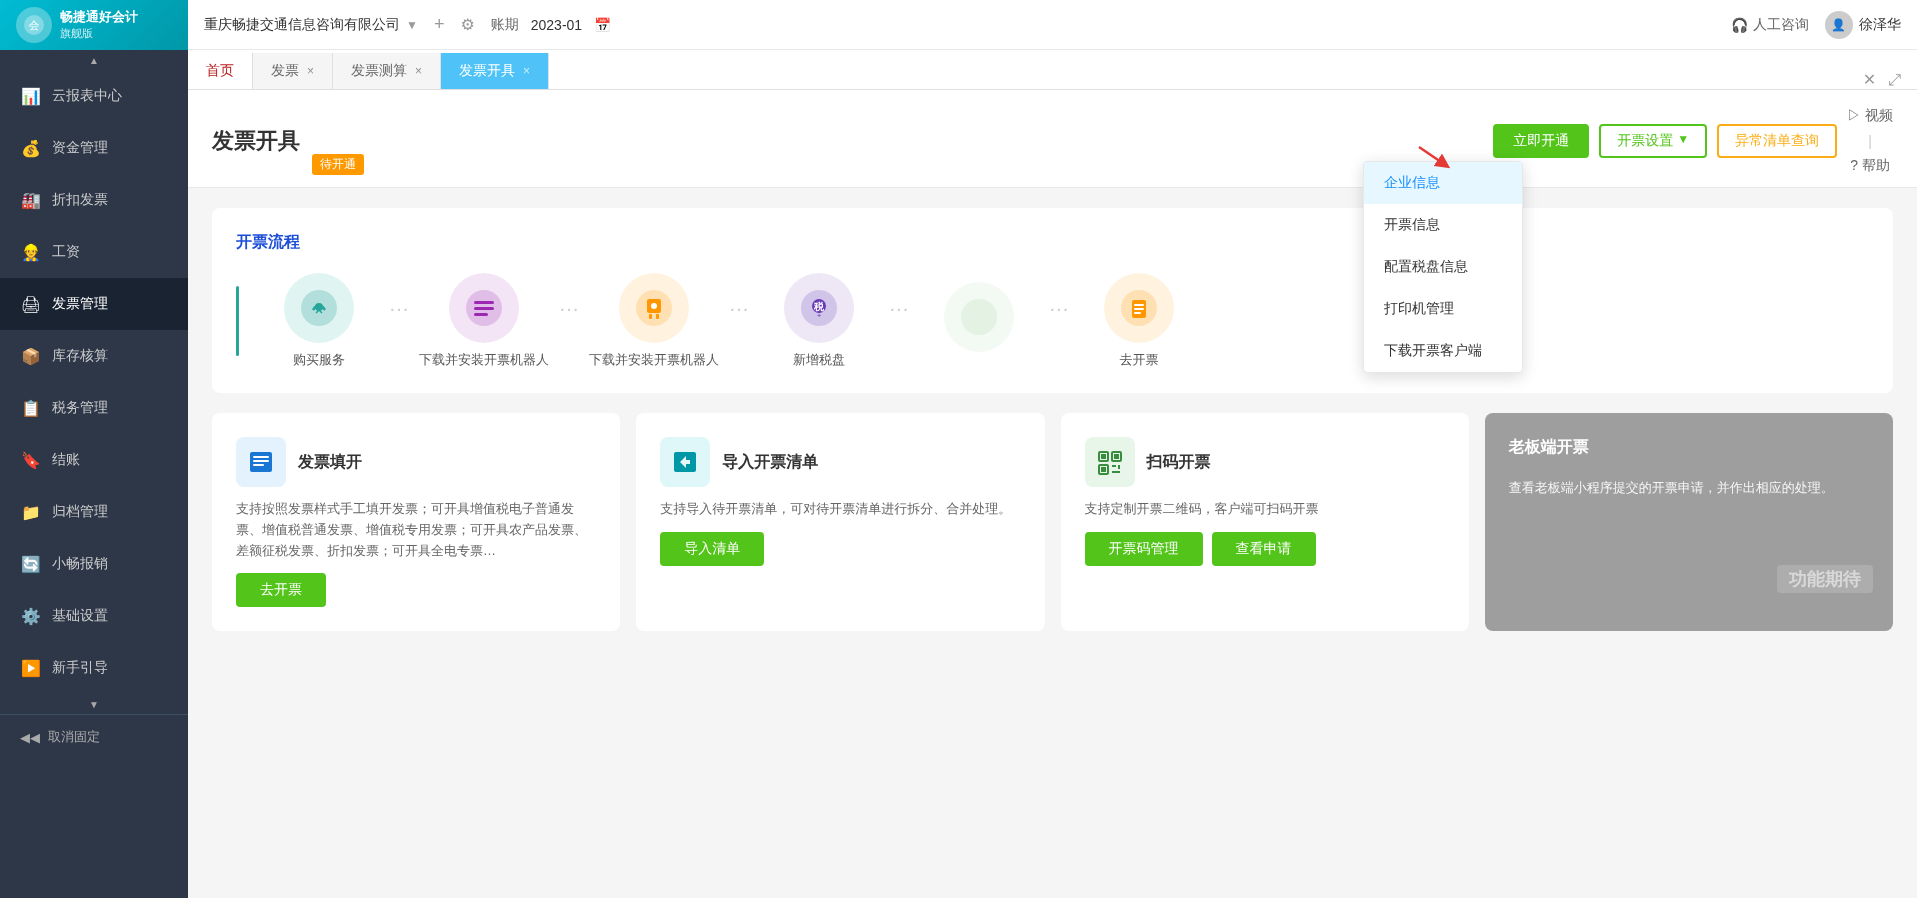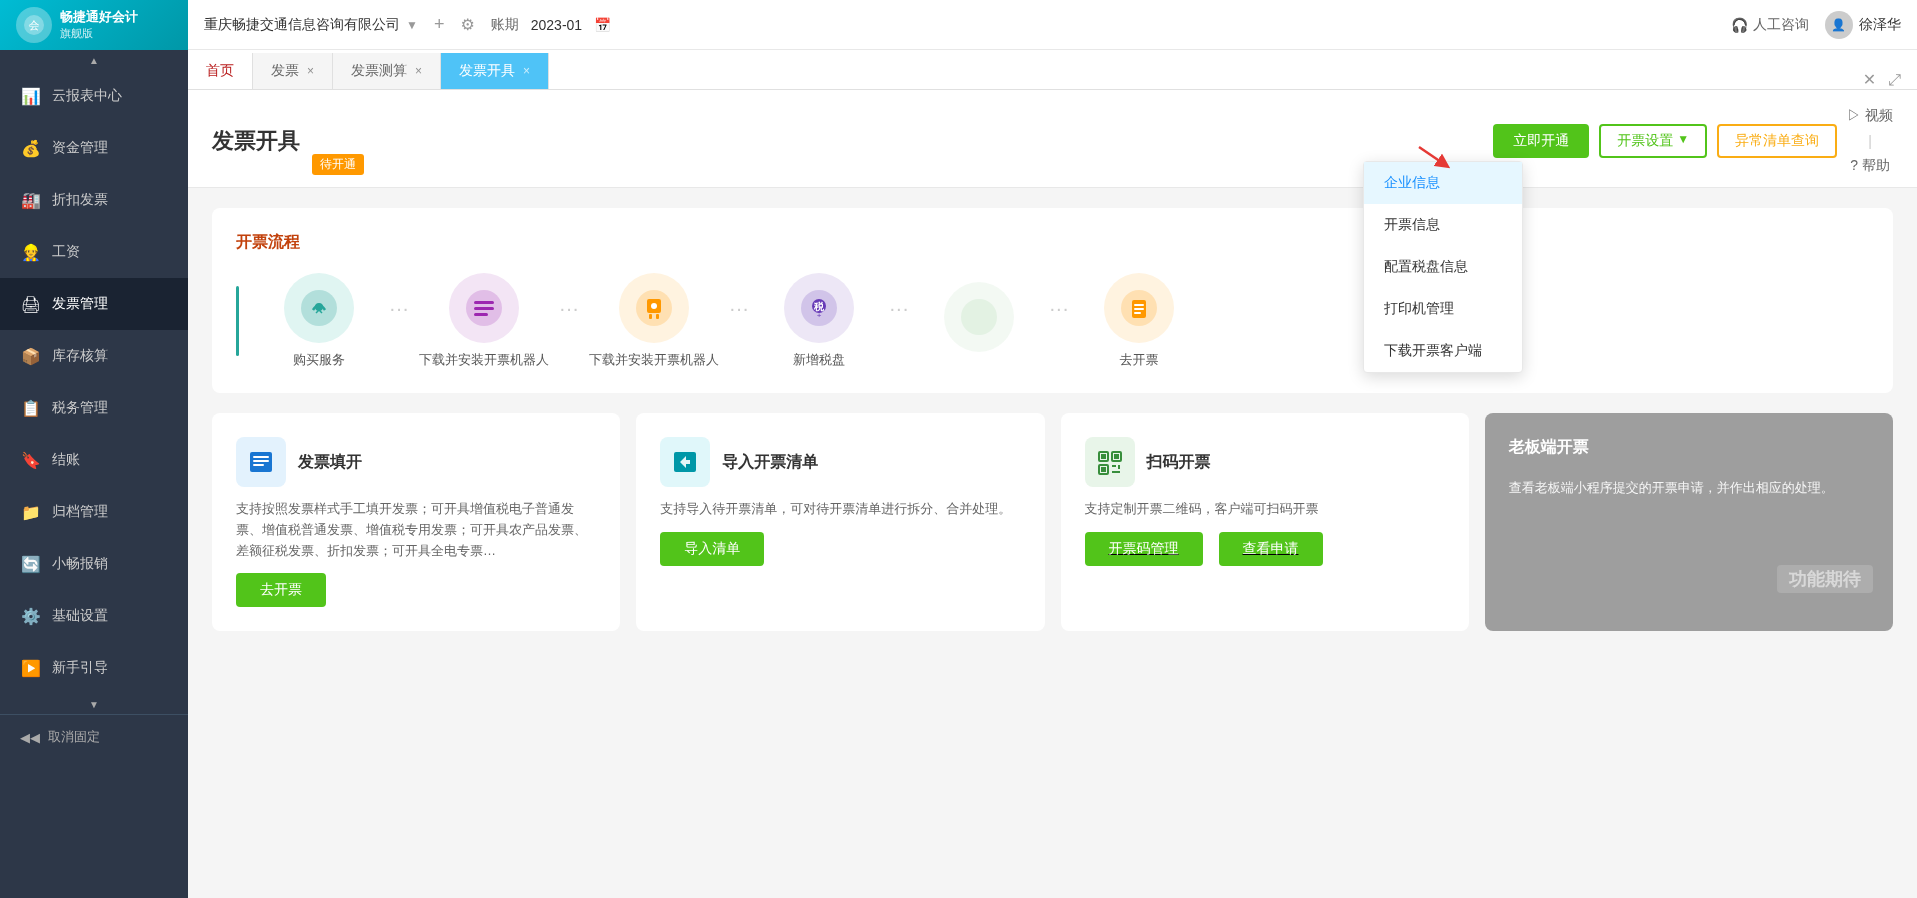--- a/index.html
+++ b/index.html
@@ -40,21 +40,21 @@
     .header-actions { margin-left: auto; display: flex; gap: 10px; align-items: center; position: relative; }
     .btn-green { background: #52c41a; color: #fff; border: none; padding: 8px 20px; border-radius: 4px; cursor: pointer; font-size: 14px; }
     .btn-outline-green { background: #fff; color: #52c41a; border: 2px solid #52c41a; padding: 6px 16px; border-radius: 4px; cursor: pointer; font-size: 14px; display: flex; align-items: flex-start; gap: 4px; }
     .btn-outline-yellow { background: #fff; color: #faad14; border: 2px solid #faad14; padding: 6px 16px; border-radius: 4px; cursor: pointer; font-size: 14px; }
     .btn-help { display: flex; align-items: center; gap: 8px; color: #666; font-size: 14px; cursor: pointer; flex-direction: column; }
 
     
     .page-content { padding: 20px 24px; }
 
     
-    .section-title { font-size: 16px; font-weight: bold; color: #c2410c; margin-bottom: 20px; }
+    .section-title { font-size: 16px; font-weight: bold; color: #1d4ed8; margin-bottom: 20px; }
 
     
     .flow-section { background: #fff; border-radius: 8px; padding: 24px; margin-bottom: 20px; }
     .flow-steps { display: flex; align-items: center; gap: 0; }
     .flow-step { display: flex; flex-direction: column; align-items: center; gap: 8px; min-width: 120px; }
     .flow-step-icon { width: 70px; height: 70px; border-radius: 50%; display: flex; align-items: center; justify-content: center; font-size: 28px; }
     .flow-step-label { font-size: 13px; color: #555; text-align: center; }
     .flow-arrow { color: #ccc; font-size: 20px; margin: 0 10px; padding-bottom: 25px; }
     .icon-teal { background: #e0f7f4; color: #26a69a; }
 
@@ -394,21 +394,21 @@
                         <rect x="3" y="17" width="9" height="9" rx="1" fill="none" stroke="#388e3c" stroke-width="2"></rect>
                         <rect x="5" y="19" width="5" height="5" fill="#388e3c"></rect>
                         <rect x="16" y="17" width="4" height="2" fill="#388e3c"></rect>
                         <rect x="22" y="17" width="2" height="4" fill="#388e3c"></rect>
                         <rect x="16" y="23" width="8" height="2" fill="#388e3c"></rect>
                       </svg>
                   </div>
                   <span class="method-card-title">扫码开票</span>
                 </div>
                 <div class="method-card-desc">支持定制开票二维码，客户端可扫码开票</div>
-                <div class="method-card-btn" style="display:flex; gap:16px;text-decoration:underline;">
+                <div class="method-card-btn" style="display:flex; gap:9px;">
                   <button class="card-btn-green">开票码管理</button>
                   <button class="card-btn-green">查看申请</button>
                 </div>
               </div>
 
               <div class="method-card" style="background:#9e9e9e; position:relative; overflow:hidden;">
                 <div class="method-card-header">
                   <span class="laoban-title">老板端开票</span>
                 </div>
                 <div class="laoban-desc">查看老板端小程序提交的开票申请，并作出相应的处理。</div>

